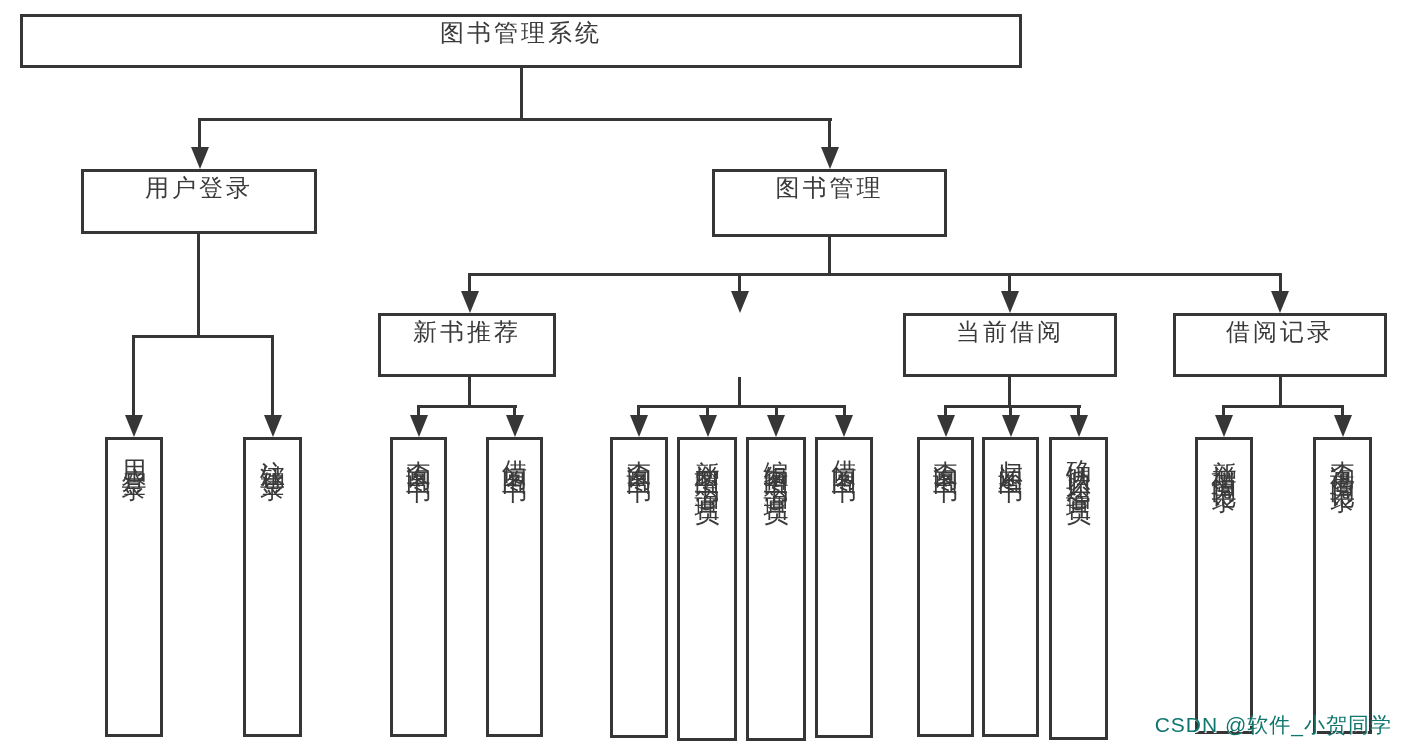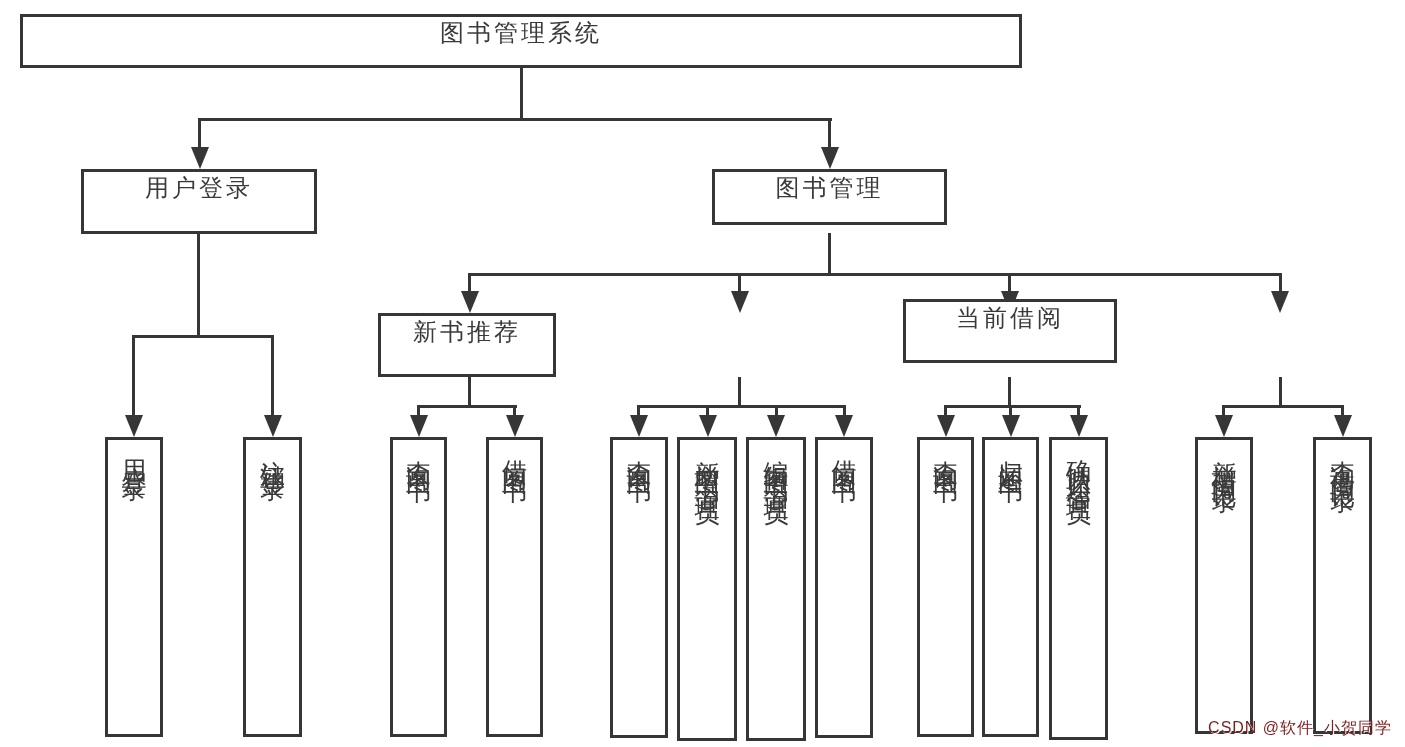--- a/index.html
+++ b/index.html
@@ -48,22 +48,22 @@
     width:0;height:0;
     border-left:9px solid transparent;
     border-right:9px solid transparent;
     border-top:22px solid #363636;
     z-index:1;
   }
   .watermark{
     position:absolute;
     right:13px;
     bottom:8px;
-    font-size:16px;
-    color:#7f1d1d;
+    font-size:21px;
+    color:#0f766e;
     letter-spacing:1px;
     text-shadow:1px 1px 0 #ffffff;
     z-index:5;
     white-space:nowrap;
   }
 </style>
 </head>
 <body>
 
 <div class="canvas">
@@ -75,21 +75,21 @@
   <div class="ln" style="left:520px;top:68px;width:3px;height:53px"></div>
   <div class="ln" style="left:198px;top:118px;width:634px;height:3px"></div>
   <div class="ln" style="left:198px;top:118px;width:3px;height:31px"></div>
   <div class="ln" style="left:828px;top:118px;width:3px;height:31px"></div>
   <div class="arw" style="left:191px;top:147px"></div>
   <div class="arw" style="left:821px;top:147px"></div>
 
   <div class="box box-h" style="left:81px;top:169px;width:236px;height:65px">
     <span class="lbl">用户登录</span>
   </div>
-  <div class="box box-h" style="left:712px;top:169px;width:235px;height:56px">
+  <div class="box box-h" style="left:712px;top:169px;width:235px;height:68px">
     <span class="lbl">图书管理</span>
   </div>
 
   <div class="ln" style="left:197px;top:234px;width:3px;height:101px"></div>
   <div class="ln" style="left:132px;top:335px;width:141px;height:3px"></div>
   <div class="ln" style="left:132px;top:335px;width:3px;height:82px"></div>
   <div class="ln" style="left:271px;top:335px;width:3px;height:82px"></div>
   <div class="arw" style="left:125px;top:415px"></div>
   <div class="arw" style="left:264px;top:415px"></div>
 
@@ -100,22 +100,25 @@
   <div class="ln" style="left:1008px;top:273px;width:3px;height:20px"></div>
   <div class="ln" style="left:1279px;top:273px;width:3px;height:20px"></div>
   <div class="arw" style="left:461px;top:291px"></div>
   <div class="arw" style="left:731px;top:291px"></div>
   <div class="arw" style="left:1001px;top:291px"></div>
   <div class="arw" style="left:1271px;top:291px"></div>
 
   <div class="box box-h" style="left:378px;top:313px;width:178px;height:64px">
     <span class="lbl">新书推荐</span>
   </div>
-  <div class="box box-h" style="left:903px;top:299px;width:214px;height:64px">
+  <div class="box box-h" style="left:903px;top:313px;width:214px;height:64px">
     <span class="lbl">当前借阅</span>
+  </div>
+  <div class="box box-h" style="left:1173px;top:313px;width:214px;height:64px">
+    <span class="lbl">借阅记录</span>
   </div>
 
   <div class="ln" style="left:468px;top:377px;width:3px;height:31px"></div>
   <div class="ln" style="left:417px;top:405px;width:100px;height:3px"></div>
   <div class="ln" style="left:417px;top:405px;width:3px;height:12px"></div>
   <div class="ln" style="left:513px;top:405px;width:3px;height:12px"></div>
   <div class="arw" style="left:410px;top:415px"></div>
   <div class="arw" style="left:506px;top:415px"></div>
 
   <div class="ln" style="left:738px;top:377px;width:3px;height:31px"></div>

